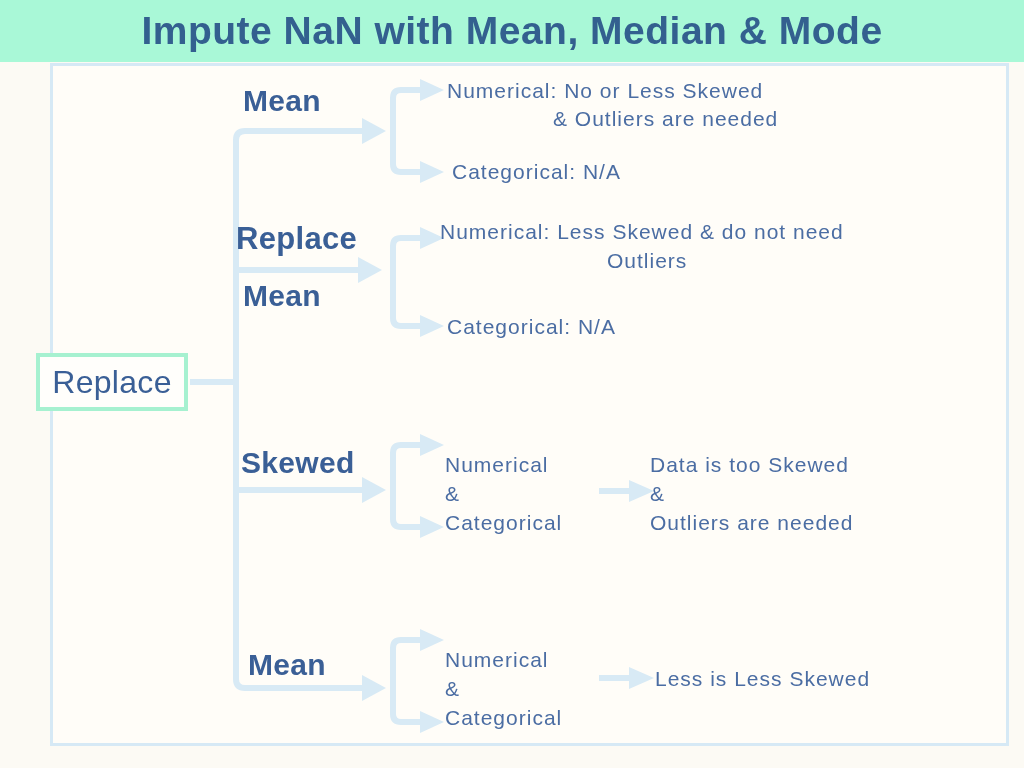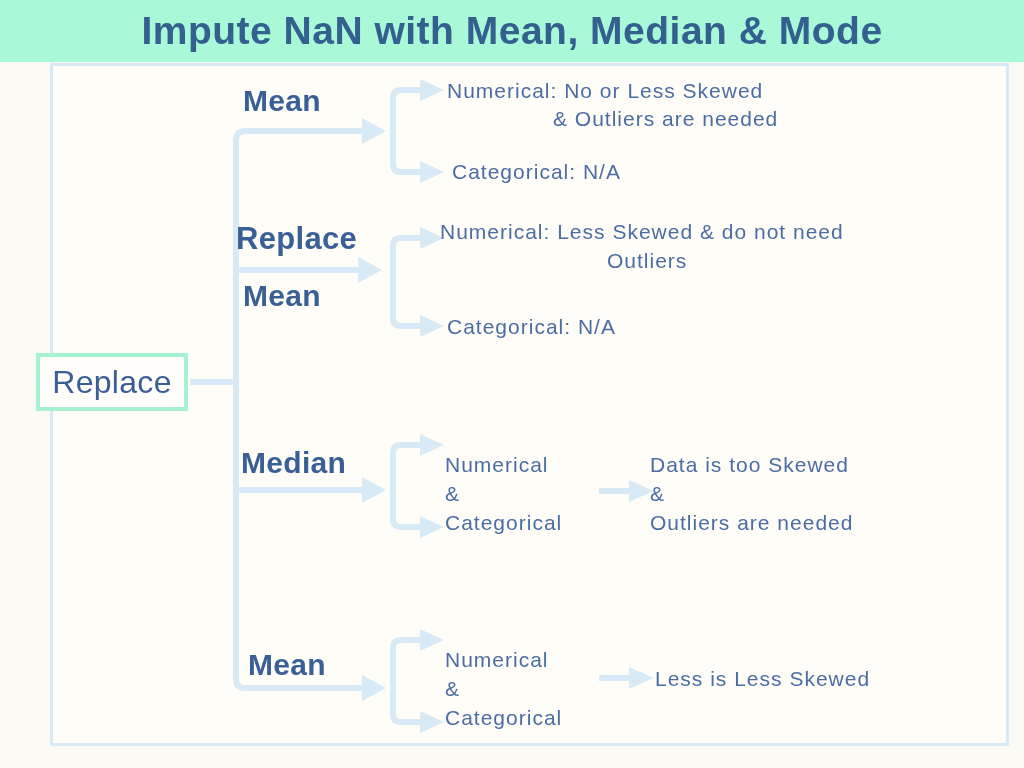--- a/index.html
+++ b/index.html
@@ -98,21 +98,21 @@
 <div class="t" style="left:447px;top:78px;">Numerical: No or Less Skewed</div>
 <div class="t" style="left:553px;top:106px;">&amp; Outliers are needed</div>
 <div class="t" style="left:452px;top:159px;">Categorical: N/A</div>
 
 <div class="lbl" style="left:236px;top:221px;font-size:31px;">Replace</div>
 <div class="lbl" style="left:243px;top:279px;">Mean</div>
 <div class="t" style="left:440px;top:219px;">Numerical: Less Skewed &amp; do not need</div>
 <div class="t" style="left:607px;top:248px;">Outliers</div>
 <div class="t" style="left:447px;top:314px;">Categorical: N/A</div>
 
-<div class="lbl" style="left:241px;top:446px;">Median</div>
+<div class="lbl" style="left:241px;top:446px;">Skewed</div>
 <div class="stack" style="left:445px;top:450px;width:150px;">
   <div>Numerical</div>
   <div>&amp;</div>
   <div>Categorical</div>
 </div>
 <div class="stack" style="left:650px;top:450px;width:280px;">
   <div>Data is too Skewed</div>
   <div>&amp;</div>
   <div>Outliers are needed</div>
 </div>

